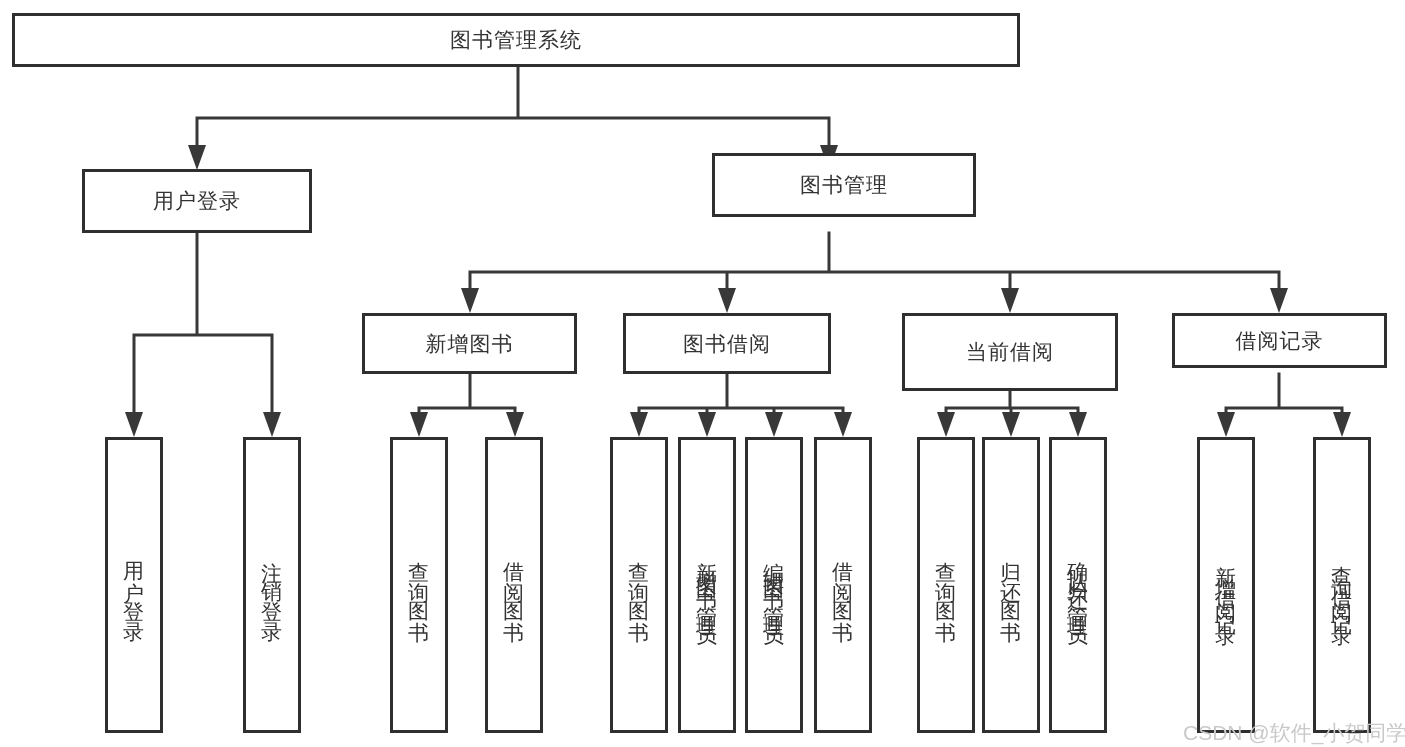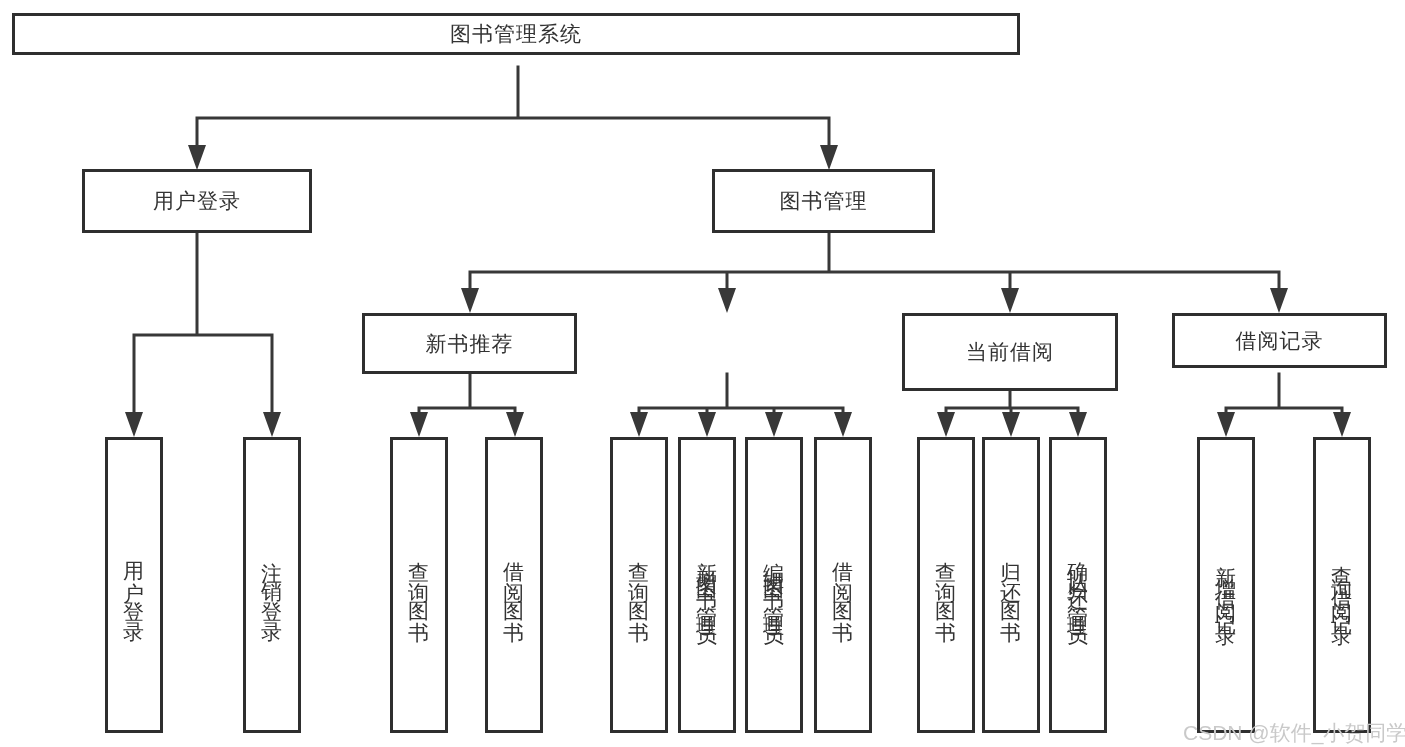--- a/index.html
+++ b/index.html
@@ -80,33 +80,36 @@
       M1001 288 L1019 288 L1010 313 Z  M1270 288 L1288 288 L1279 313 Z
       M125 412 L143 412 L134 437 Z  M263 412 L281 412 L272 437 Z
       M410 412 L428 412 L419 437 Z  M506 412 L524 412 L515 437 Z
       M630 412 L648 412 L639 437 Z  M698 412 L716 412 L707 437 Z
       M765 412 L783 412 L774 437 Z  M834 412 L852 412 L843 437 Z
       M937 412 L955 412 L946 437 Z  M1002 412 L1020 412 L1011 437 Z
       M1069 412 L1087 412 L1078 437 Z
       M1217 412 L1235 412 L1226 437 Z  M1333 412 L1351 412 L1342 437 Z"></path>
   </svg>
 
-  <div class="box" style="left:12px; top:13px; width:1008px; height:42px">
+  <div class="box" style="left:12px; top:13px; width:1008px; height:54px">
     <span>图书管理系统</span>
   </div>
 
   <div class="box" style="left:82px; top:169px; width:230px; height:64px">
     <span>用户登录</span>
   </div>
-  <div class="box" style="left:712px; top:169px; width:223px; height:64px">
+  <div class="box" style="left:712px; top:153px; width:264px; height:64px">
     <span>图书管理</span>
   </div>
 
   <div class="box" style="left:362px; top:313px; width:215px; height:61px">
-    <span>新书推荐</span>
+    <span>新增图书</span>
+  </div>
+  <div class="box" style="left:623px; top:313px; width:208px; height:61px">
+    <span>图书借阅</span>
   </div>
   <div class="box" style="left:902px; top:313px; width:216px; height:78px">
     <span>当前借阅</span>
   </div>
   <div class="box" style="left:1172px; top:313px; width:215px; height:55px">
     <span>借阅记录</span>
   </div>
 
   <div class="vbox short" style="left:105px">
     <span>用户登录</span>

